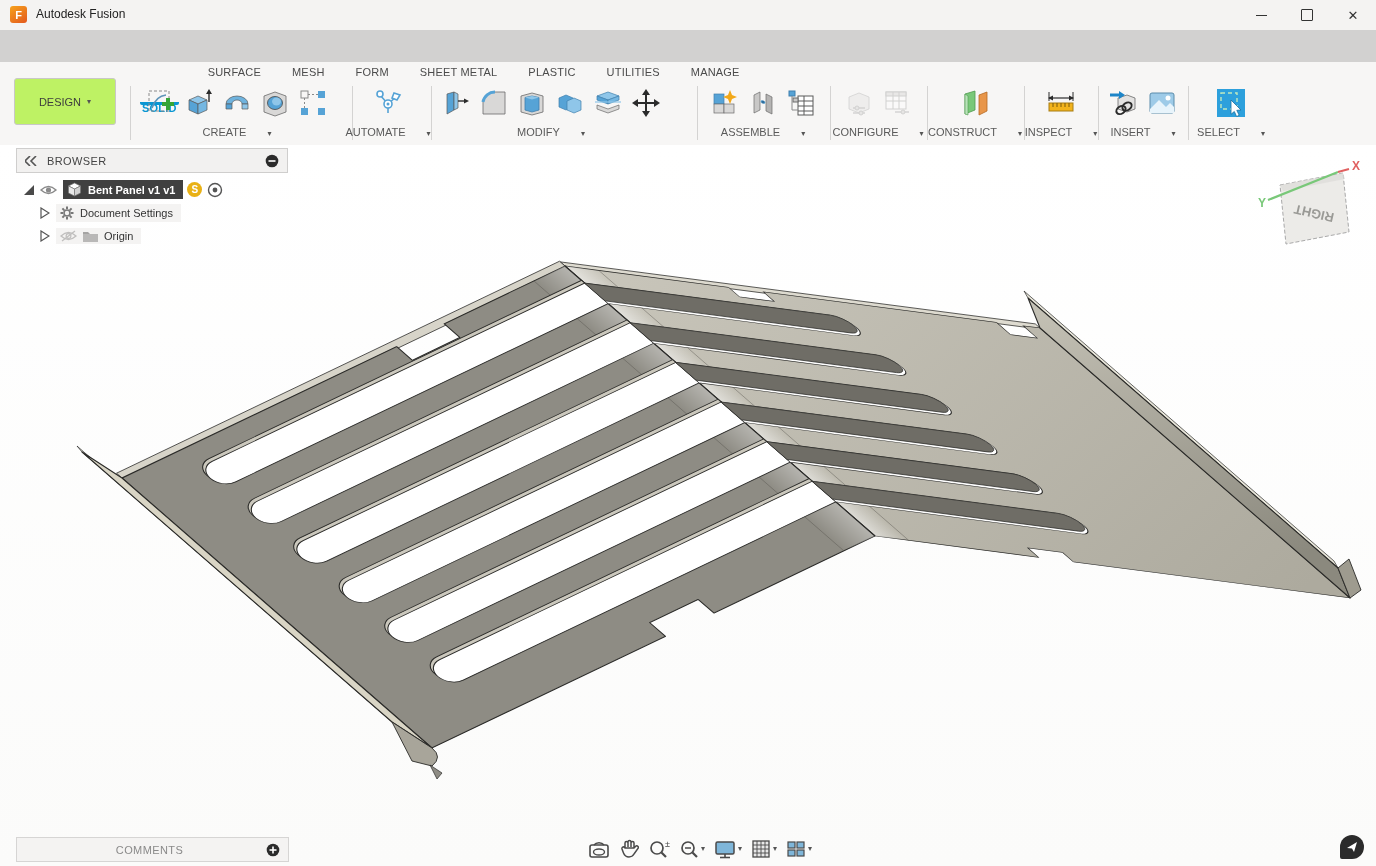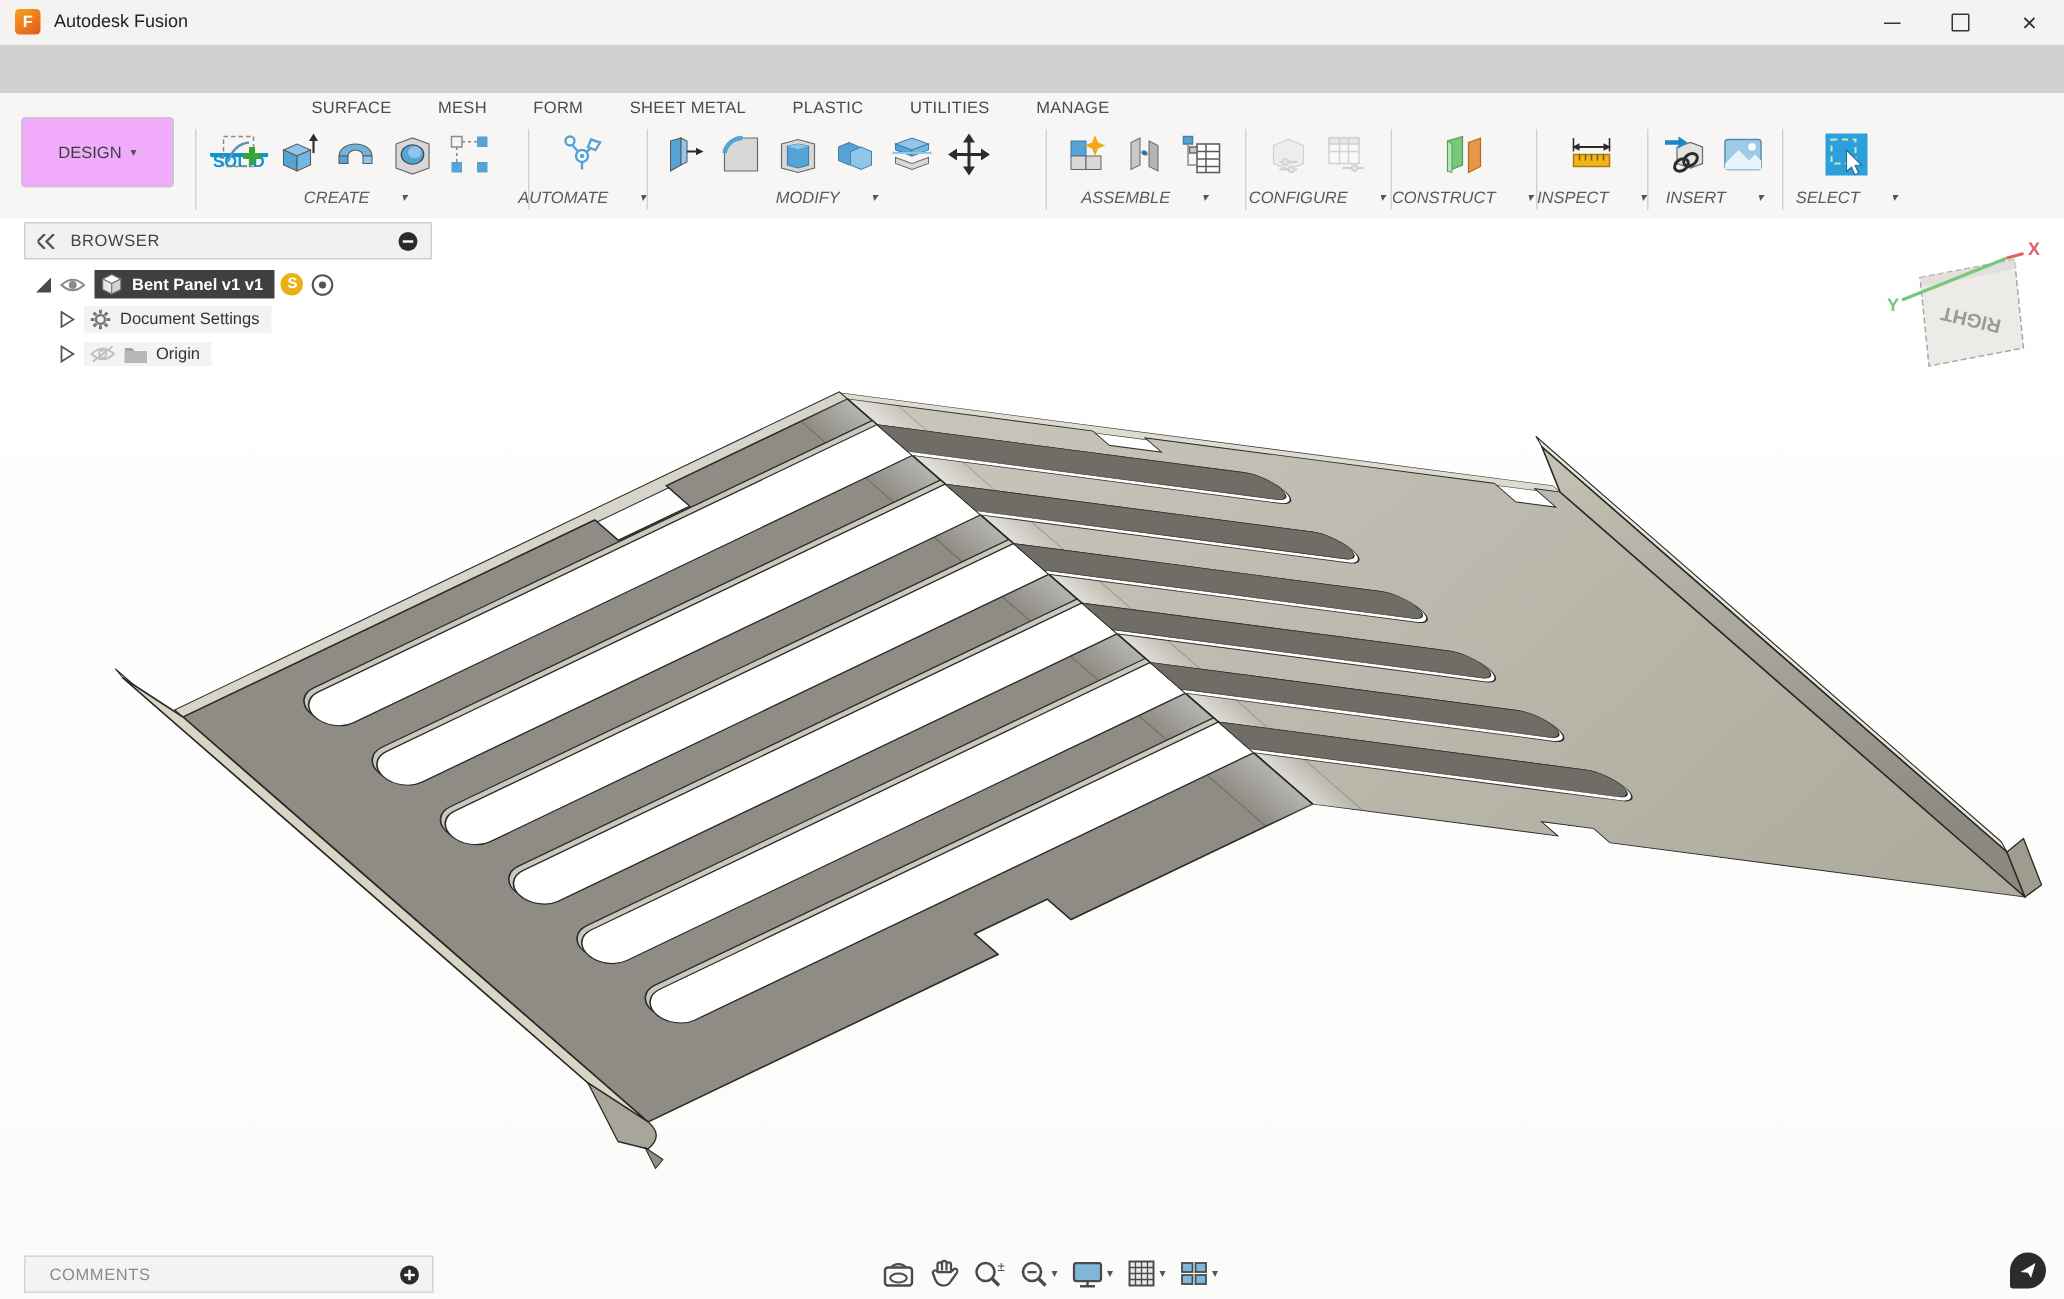--- a/index.html
+++ b/index.html
@@ -32,25 +32,25 @@
              display:flex;align-items:center;justify-content:center;}
   #plus-tab{left:1152px;top:33px;width:34px;height:29px;background:#c6c5c4;border-radius:5px 5px 0 0;
             display:flex;align-items:center;justify-content:center;color:#444;font-size:17px;}
   .baricon{top:35px;width:24px;height:24px;display:flex;align-items:center;justify-content:center;}
 
   
   #ribbon{left:0;top:62px;width:1376px;height:83px;background:#f7f6f5;border-bottom:1px solid #d7d6d5;}
   #tabs-row{left:140px;top:1px;height:20px;display:flex;gap:27px;}
   .rtab{font-size:11px;color:#4b4b4b;letter-spacing:.2px;padding:3px 2px 0 2px;}
   .rtab.active{color:var(--accent);border-bottom:3px solid var(--accent);border-radius:0 0 2px 2px;font-weight:bold;margin-top:36px;}
-  #ws-box{left:14px;top:16px;width:100px;height:45px;background:#f0abfc;border:1px solid #c9c8c7;border-radius:3px;
+  #ws-box{left:14px;top:16px;width:100px;height:45px;background:#bef264;border:1px solid #c9c8c7;border-radius:3px;
           display:flex;align-items:center;justify-content:center;gap:6px;font-size:11px;color:#3d3d3d;}
   .grp{position:absolute;top:21px;height:60px;display:flex;flex-direction:column;align-items:center;justify-content:flex-start;}
   .grp-icons{display:flex;gap:6px;height:40px;align-items:center;}
-  .grp-label{font-size:11px;color:#5a5a5a;margin-top:3px;display:flex;gap:21px;align-items:center;font-style:italic;}
+  .grp-label{font-size:11px;color:#5a5a5a;margin-top:3px;display:flex;gap:21px;align-items:flex-end;}
   .sep{position:absolute;top:24px;height:54px;width:0;border-left:1px solid #d4d3d2;}
   .icon30{width:32px;height:32px;display:flex;align-items:center;justify-content:center;}
   .disabled{opacity:.4;}
 
   
   #canvas{left:0;top:145px;width:1376px;height:721px;background:linear-gradient(#ffffff,#fbfbfa);}
 
   
   #browser{left:16px;top:148px;width:272px;}
   #browser-header{height:23px;background:#f2f1f0;border:1px solid #cfcecd;display:flex;align-items:center;justify-content:flex-end;}
@@ -59,21 +59,21 @@
   .chip{background:#f4f3f2;padding:2px 8px 2px 4px;display:flex;align-items:center;gap:6px;}
   .rowlabel{font-size:11px;color:#333;}
   .sel{background:#404040;}
   .sel .rowlabel{color:#fff;font-weight:bold;}
   .badge{width:15px;height:15px;border-radius:50%;background:var(--badge-yellow);color:#fff;font-size:10px;font-weight:bold;
          display:flex;align-items:center;justify-content:center;margin-left:4px;}
 
   
   #comments{left:16px;top:837px;width:271px;height:23px;background:#f4f3f2;border:1px solid #d6d5d4;
             display:flex;align-items:center;}
-  #comments span.lbl{font-size:11px;color:#8a8a8a;letter-spacing:.4px;margin-left:16px;flex:1;}
+  #comments span.lbl{font-size:11px;color:#8a8a8a;letter-spacing:.4px;margin-left:16px;flex:1;text-align:center;}
   #navbar{left:588px;top:836px;height:26px;display:flex;align-items:center;gap:9px;}
   .navico{display:flex;align-items:center;gap:2px;}
   #feedback{left:1340px;top:835px;width:24px;height:24px;border-radius:50% 50% 50% 8%;background:#2b2b2b;
             display:flex;align-items:center;justify-content:center;}
 </style>
 </head>
 <body>
 
 <div id="titlebar" class="abs">
   <div id="app-icon" class="abs">F</div>

